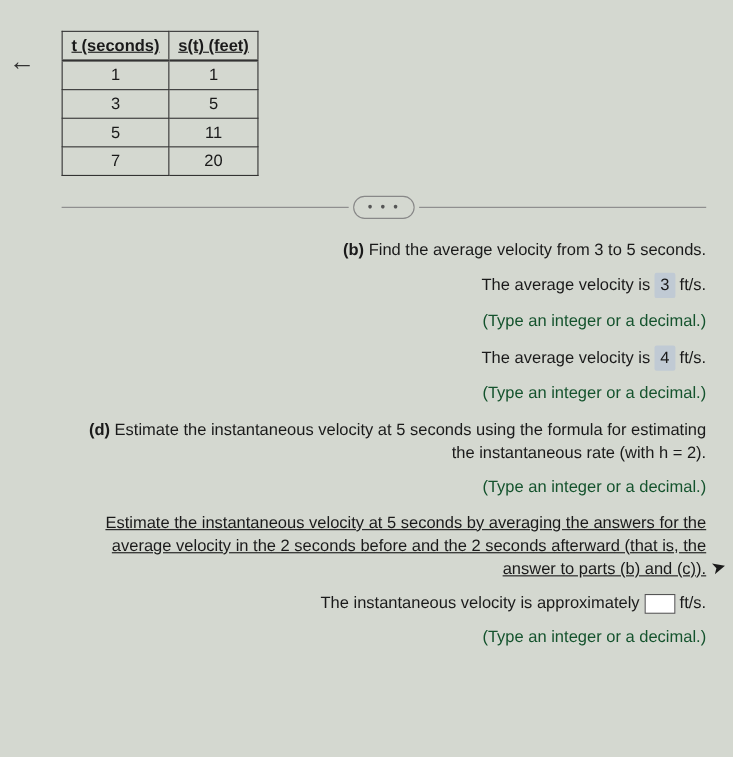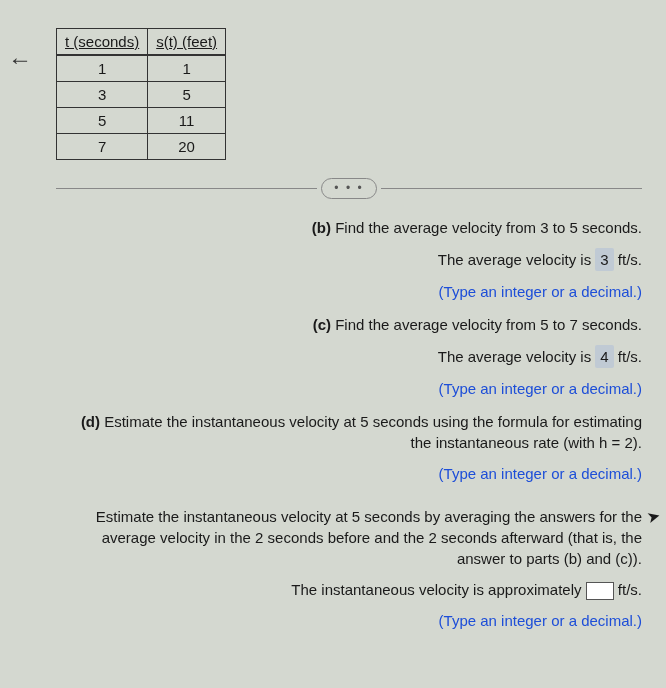--- a/index.html
+++ b/index.html
@@ -37,21 +37,21 @@
       border-collapse: collapse;
       font-size: 15px;
     }
     .data-table th, .data-table td {
       border: 1px solid #333;
       padding: 2px 8px;
       text-align: center;
       background: #d4d8d0;
     }
     .data-table th {
-      font-weight: normal;
+      font-weight: bold;
       border-bottom-width: 2px;
     }
     .divider-row {
       display: flex;
       align-items: center;
       margin: 14px 0 18px 0;
     }
     .divider-line {
       flex: 1;
       height: 1px;
@@ -73,21 +73,21 @@
     .part p {
       margin-bottom: 10px;
     }
     .answer-box {
       display: inline-block;
       background: #c0cad4;
       padding: 1px 5px;
       border-radius: 2px;
     }
     .hint {
-      color: #1d4ed8;
+      color: #14532d;
     }
     .input-box {
       display: inline-block;
       width: 28px;
       height: 18px;
       border: 1px solid #555;
       background: #fff;
       vertical-align: middle;
     }
     .cursor-ptr {
@@ -146,31 +146,30 @@
 
   <div class="part">
     <p><b>(b)</b><span> Find the average velocity from 3 to 5 seconds.</span></p>
     <p>
       <span>The average velocity is </span><span class="answer-box">3</span><span> ft/s.</span>
     </p>
     <p class="hint">(Type an integer or a decimal.)</p>
   </div>
 
   <div class="part">
-    <p><b>(c)</b><span> Find the average velocity from 5 to 7 seconds.</span></p>
     <p>
       <span>The average velocity is </span><span class="answer-box">4</span><span> ft/s.</span>
     </p>
     <p class="hint">(Type an integer or a decimal.)</p>
   </div>
 
   <div class="part">
     <p><b>(d)</b><span> Estimate the instantaneous velocity at 5 seconds using the formula for estimating the instantaneous rate (with h = 2).</span></p>
     <p class="hint">(Type an integer or a decimal.)</p>
-    <p style="margin-top:22px;">Estimate the instantaneous velocity at 5 seconds by averaging the answers for the average velocity in the 2 seconds before and the 2 seconds afterward (that is, the answer to parts (b) and (c)).</p>
+    <p style="margin-top:12px;text-decoration:underline;">Estimate the instantaneous velocity at 5 seconds by averaging the answers for the average velocity in the 2 seconds before and the 2 seconds afterward (that is, the answer to parts (b) and (c)).</p>
     <p style="margin-top:10px;">
       <span>The instantaneous velocity is approximately </span><span class="input-box"></span><span> ft/s.</span>
     </p>
     <p class="hint">(Type an integer or a decimal.)</p>
   </div>
 
 </div>
 
 <div class="cursor-ptr">➤</div>
 

